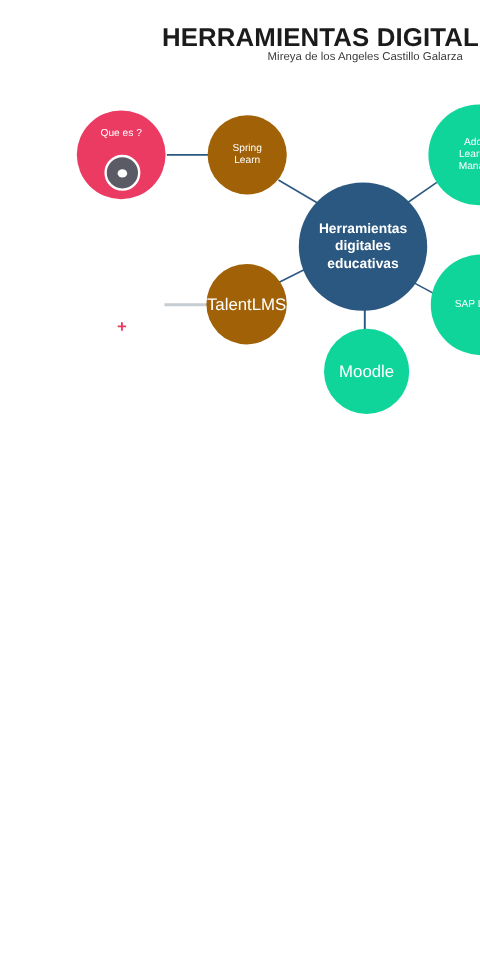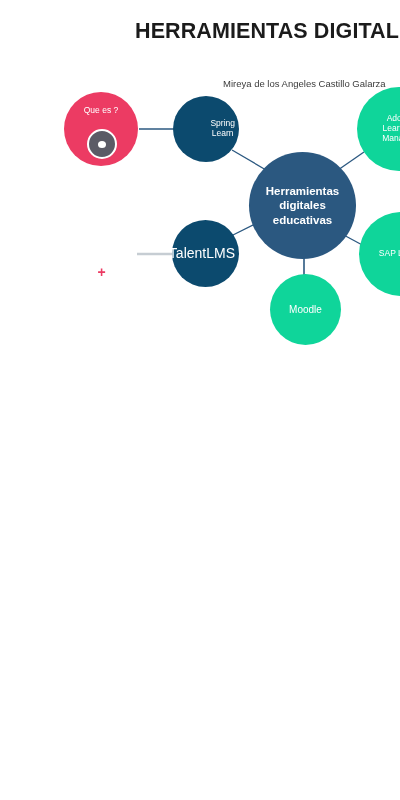--- a/index.html
+++ b/index.html
@@ -37,21 +37,20 @@
   }
   #doc-subtitle {
     position: absolute;
     left: 223px;
     top: 43px;
     white-space: nowrap;
     font-size: 9.5px;
     font-weight: normal;
     color: #3b3b3b;
     line-height: 1;
-    margin-top: 36px;
   }
 
   
   #mindmap {
     position: absolute;
     left: 0;
     top: 0;
     width: 400px;
     height: 800px;
   }
@@ -110,21 +109,21 @@
     left: 66px;
     top: 217px;
     width: 71px;
     height: 71px;
     justify-content: flex-start;
     padding-top: 13px;
   }
   #node-lorem .node-label { font-size: 8.5px; }
 
   
-  .node-yellow { background: #0c4a6e; align-items: flex-end; }
+  .node-yellow { background: #a16207; }
   #node-spring {
     left: 173px;
     top: 96px;
     width: 66px;
     height: 66px;
   }
   #node-spring .node-label { font-size: 8.5px; }
   #node-talent {
     left: 172px;
     top: 220px;
@@ -148,21 +147,21 @@
     width: 84px;
     height: 84px;
   }
   #node-sap .node-label { font-size: 8.5px; }
   #node-moodle {
     left: 270px;
     top: 274px;
     width: 71px;
     height: 71px;
   }
-  #node-moodle .node-label { font-size: 10px; }
+  #node-moodle .node-label { font-size: 14px; }
 
   
   .badge {
     position: absolute;
     border-radius: 50%;
     display: flex;
     align-items: center;
     justify-content: center;
   }
   

